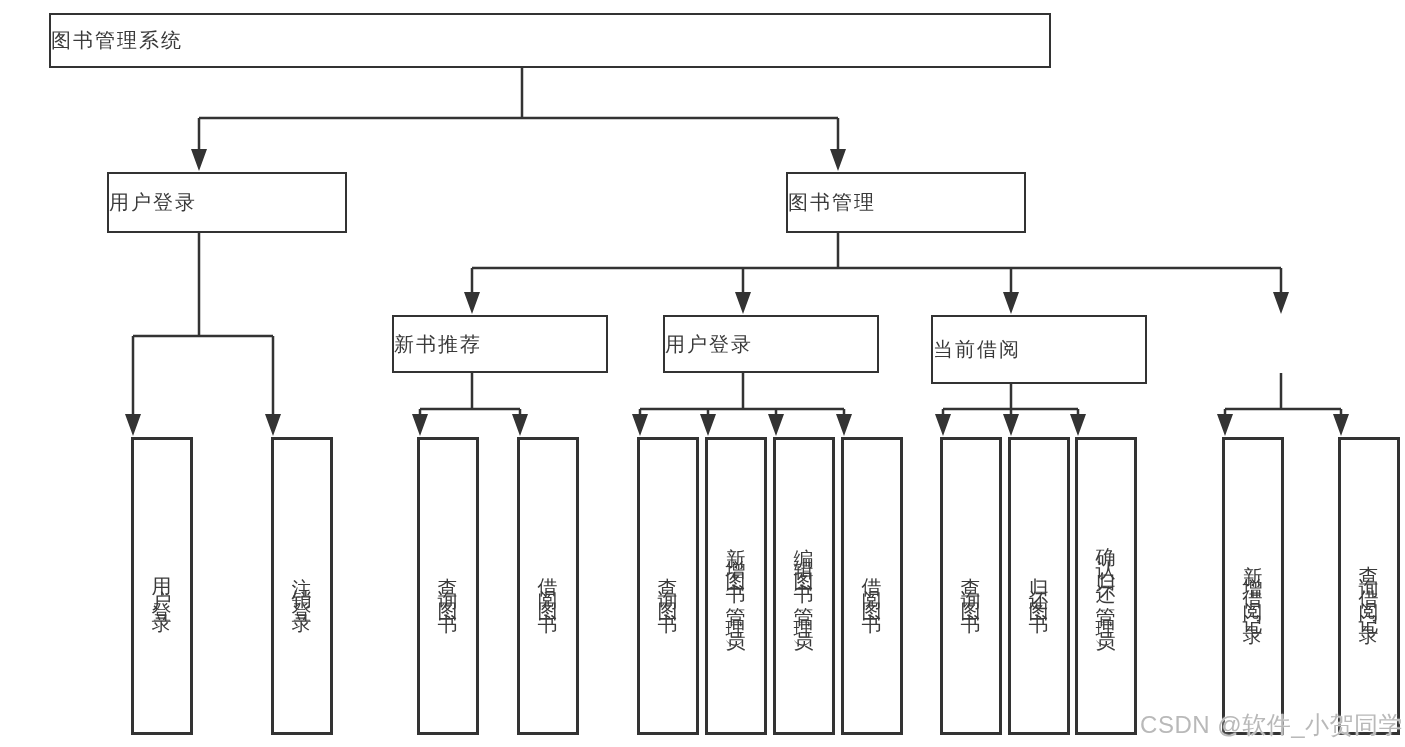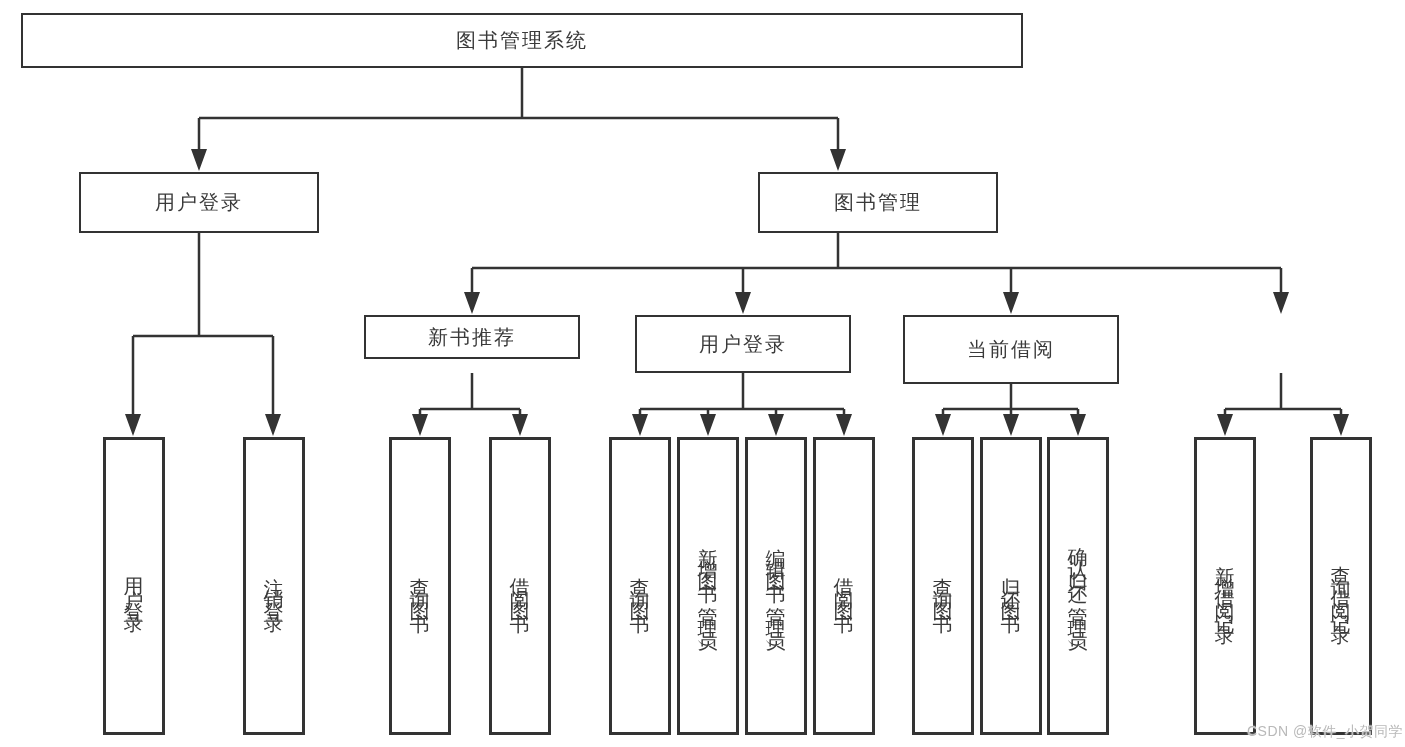--- a/index.html
+++ b/index.html
@@ -17,45 +17,46 @@
     width: 1405px; height: 747px;
     pointer-events: none;
   }
   .node {
     position: absolute;
     box-sizing: border-box;
     border: 2.5px solid #333333;
     background: #ffffff;
     display: flex;
     align-items: center;
-    justify-content: center;
+    justify-content: flex-start;
     color: #3a3a3a;
     font-size: 20px;
     letter-spacing: 2px;
     white-space: nowrap;
+    margin-left: 28px;
   }
   .node.leaf {
     border-width: 3px;
     width: 62px;
     top: 437px;
     height: 298px;
     letter-spacing: 0;
   }
   .vtext {
     writing-mode: vertical-rl;
     text-orientation: mixed;
     letter-spacing: 12px;
     font-size: 20px;
     line-height: 56px;
   }
   .watermark {
     position: absolute;
     right: 2px;
     bottom: 6px;
-    font-size: 14px;
+    font-size: 24px;
     color: #b9b9b9;
     letter-spacing: 0.5px;
     text-shadow: 0 0 2px #ffffff, 0 0 1px #ffffff;
     z-index: 10;
     white-space: nowrap;
   }
 </style>
 </head>
 <body>
 
@@ -122,21 +123,21 @@
     <span>图书管理系统</span>
   </div>
 
   <div class="node" style="left:79px; top:172px; width:240px; height:61px;">
     <span>用户登录</span>
   </div>
   <div class="node" style="left:758px; top:172px; width:240px; height:61px;">
     <span>图书管理</span>
   </div>
 
-  <div class="node" style="left:364px; top:315px; width:216px; height:44px;">
+  <div class="node" style="left:364px; top:315px; width:216px; height:58px;">
     <span>新书推荐</span>
   </div>
   <div class="node" style="left:635px; top:315px; width:216px; height:58px;">
     <span>用户登录</span>
   </div>
   <div class="node" style="left:903px; top:315px; width:216px; height:69px;">
     <span>当前借阅</span>
   </div>
 
   <div class="node leaf" style="left:103px;">

